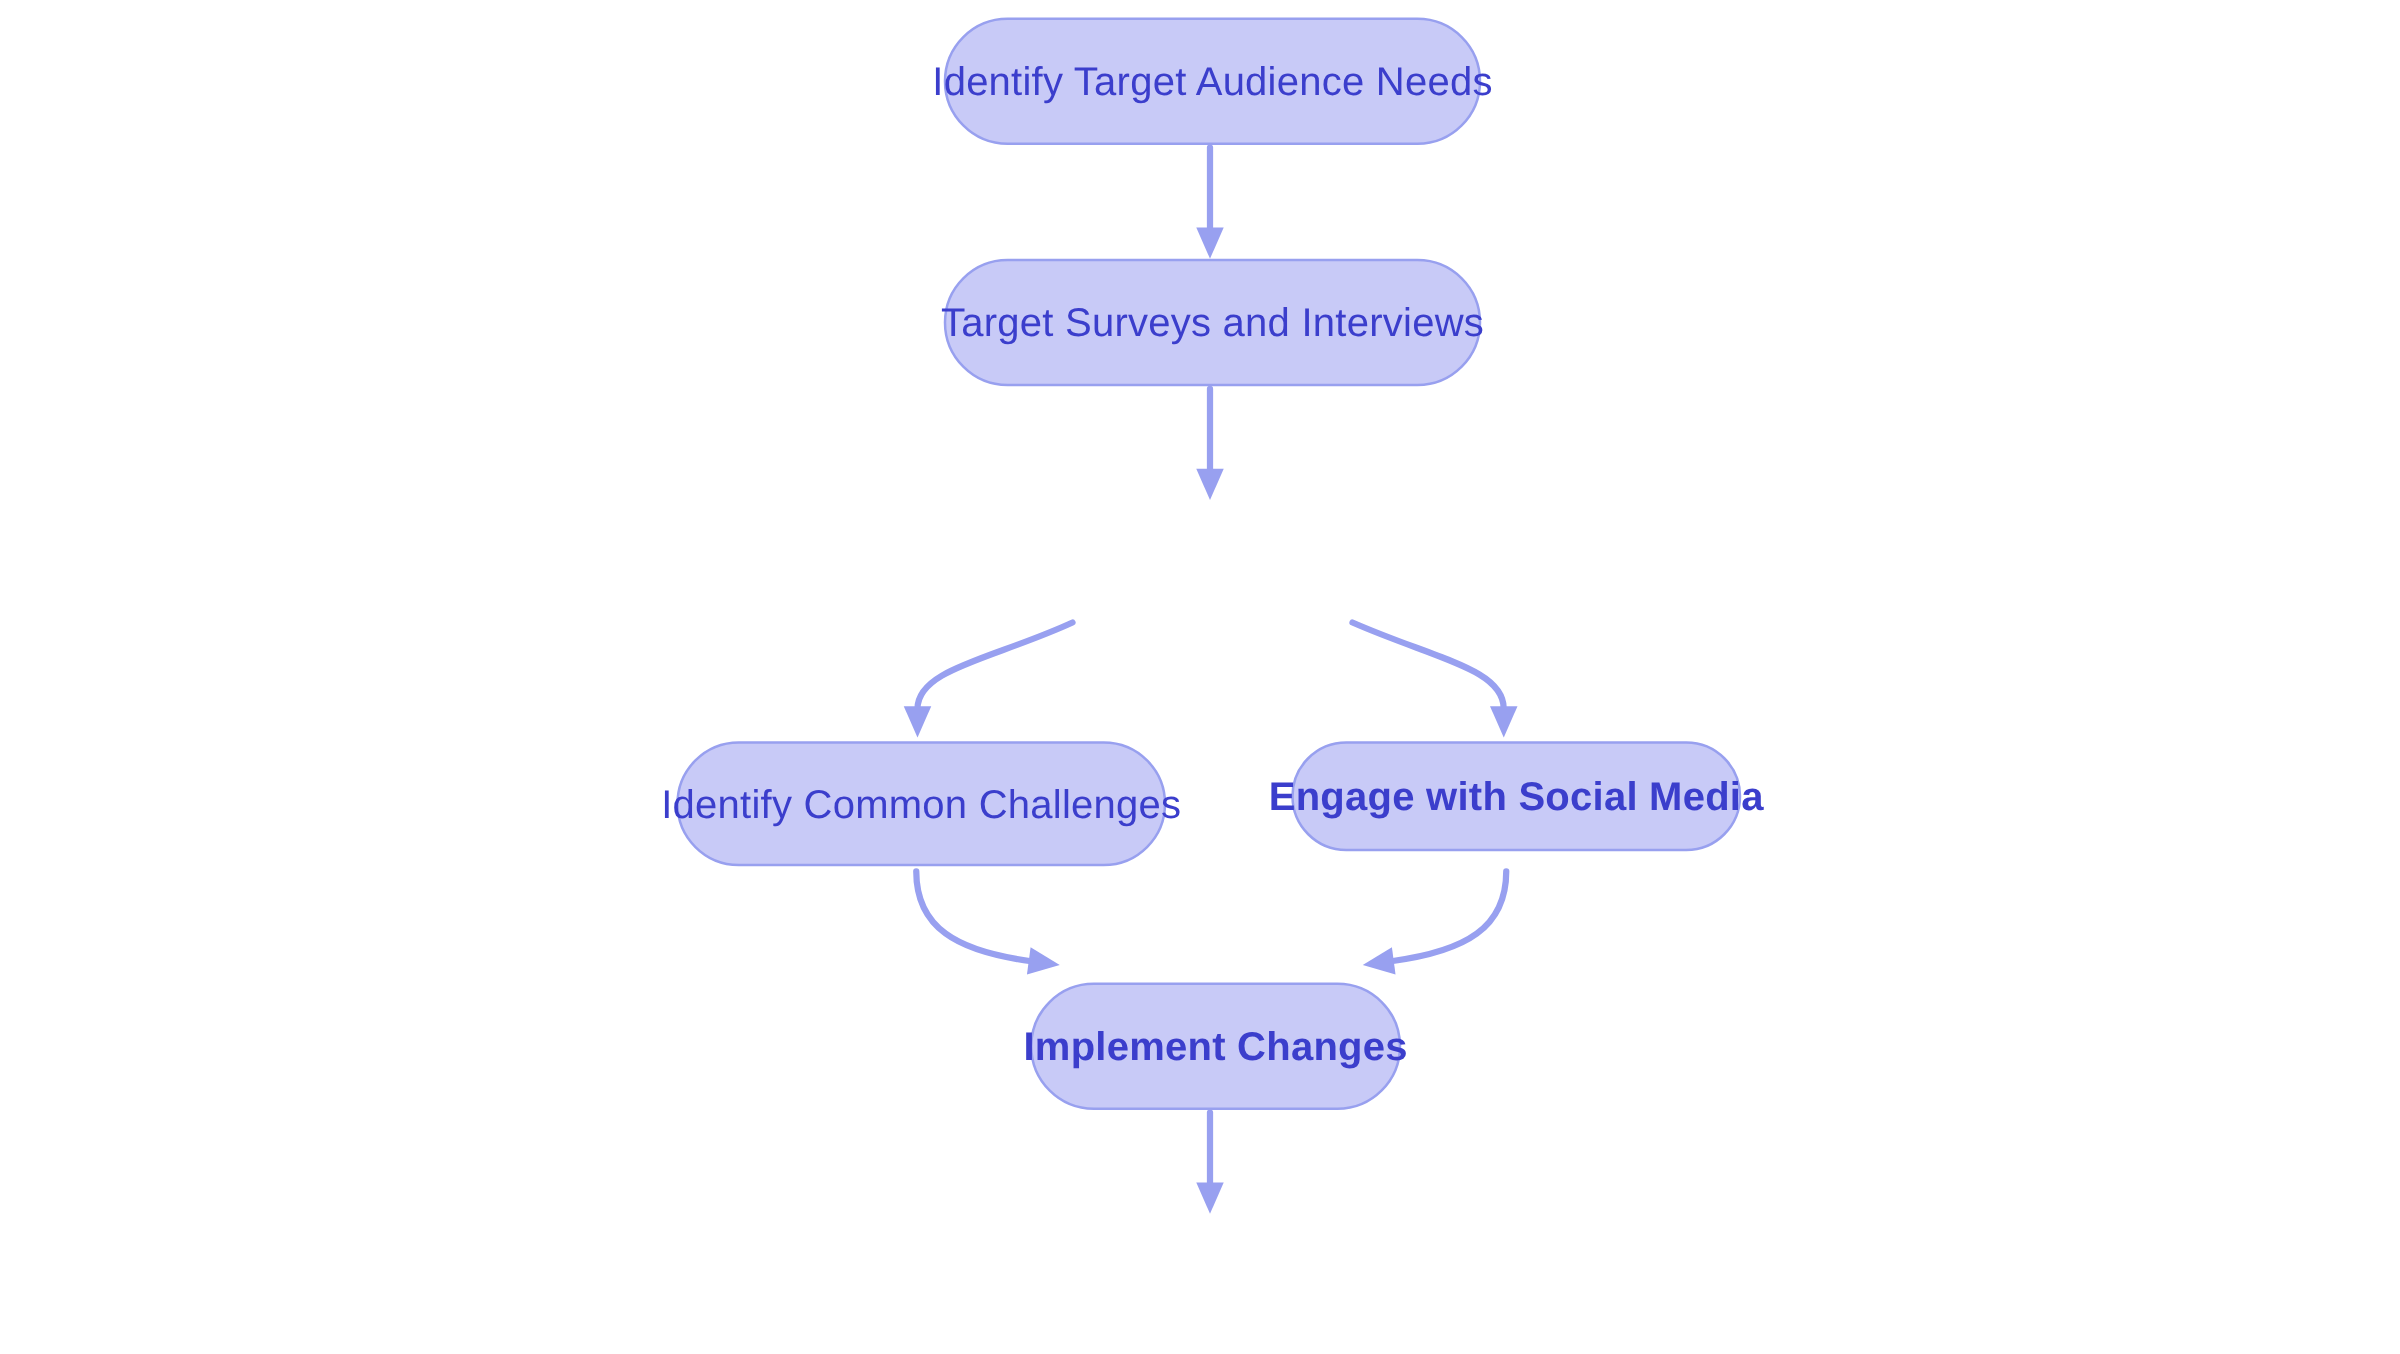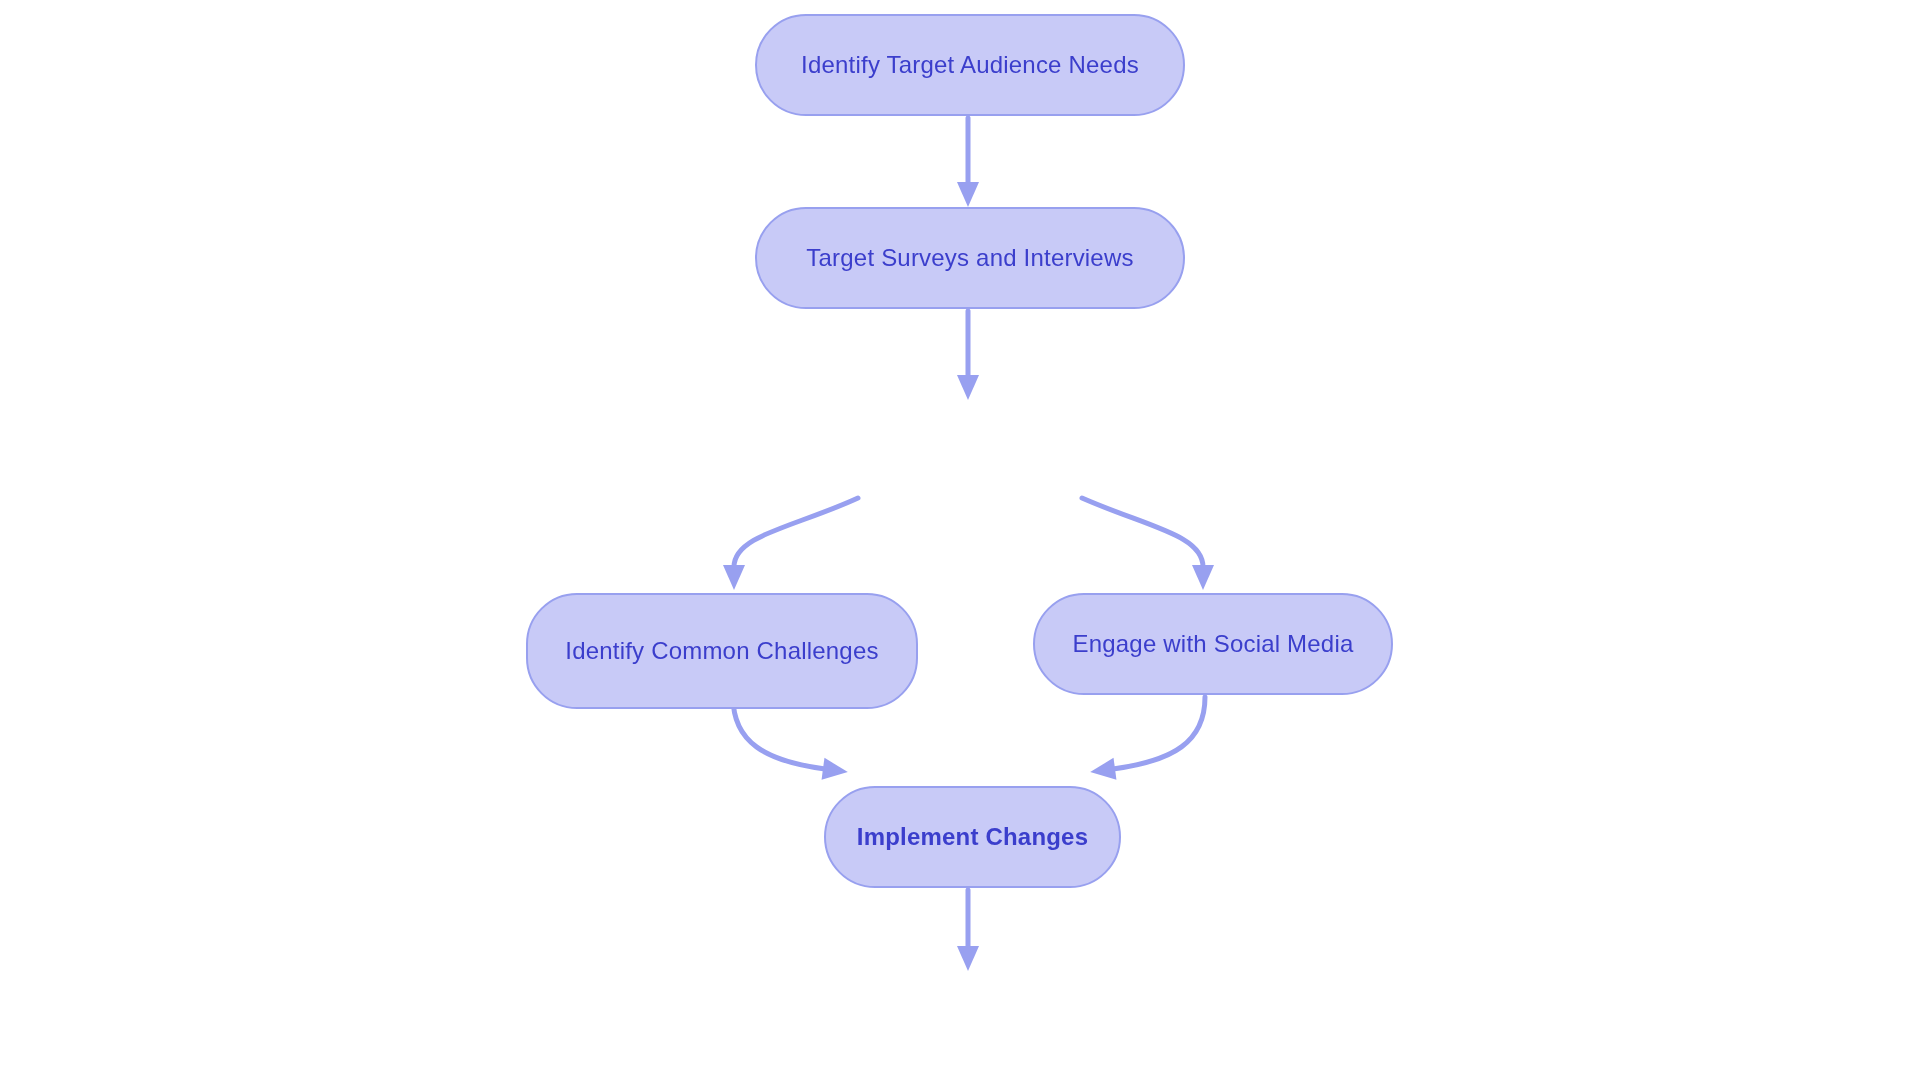--- a/index.html
+++ b/index.html
@@ -32,30 +32,30 @@
   }
   .node {
     position: absolute;
     display: flex;
     align-items: center;
     justify-content: center;
     background: var(--node-fill);
     border: 2px solid var(--node-border);
     border-radius: 51px;
     color: var(--node-text);
-    font-size: 24px;
+    font-size: 32px;
     letter-spacing: 0.2px;
     text-align: center;
     white-space: nowrap;
   }
   .n1 { left: 755px;  top: 14px;  width: 430px; height: 102px; }
   .n2 { left: 755px;  top: 207px; width: 430px; height: 102px; }
   .n3 { left: 830px;  top: 400px; width: 280px; height: 102px; }
-  .n4 { left: 526px;  top: 593px; width: 392px; height: 116px; }
-  .n5 { left: 1033px; top: 593px; width: 360px; height: 102px; }
+  .n4 { left: 541px;  top: 593px; width: 392px; height: 100px; }
+  .n5 { left: 1033px; top: 593px; width: 360px; height: 88px; font-weight: bold; }
   .n6 { left: 824px;  top: 786px; width: 297px; height: 102px; font-weight: bold; }
   .n7 { left: 780px;  top: 975px; width: 390px; height: 102px; }
 </style>
 </head>
 <body>
 
 <div class="canvas">
 
   <svg class="edges" viewBox="0 0 1920 1083" xmlns="http://www.w3.org/2000/svg">
     <defs>

